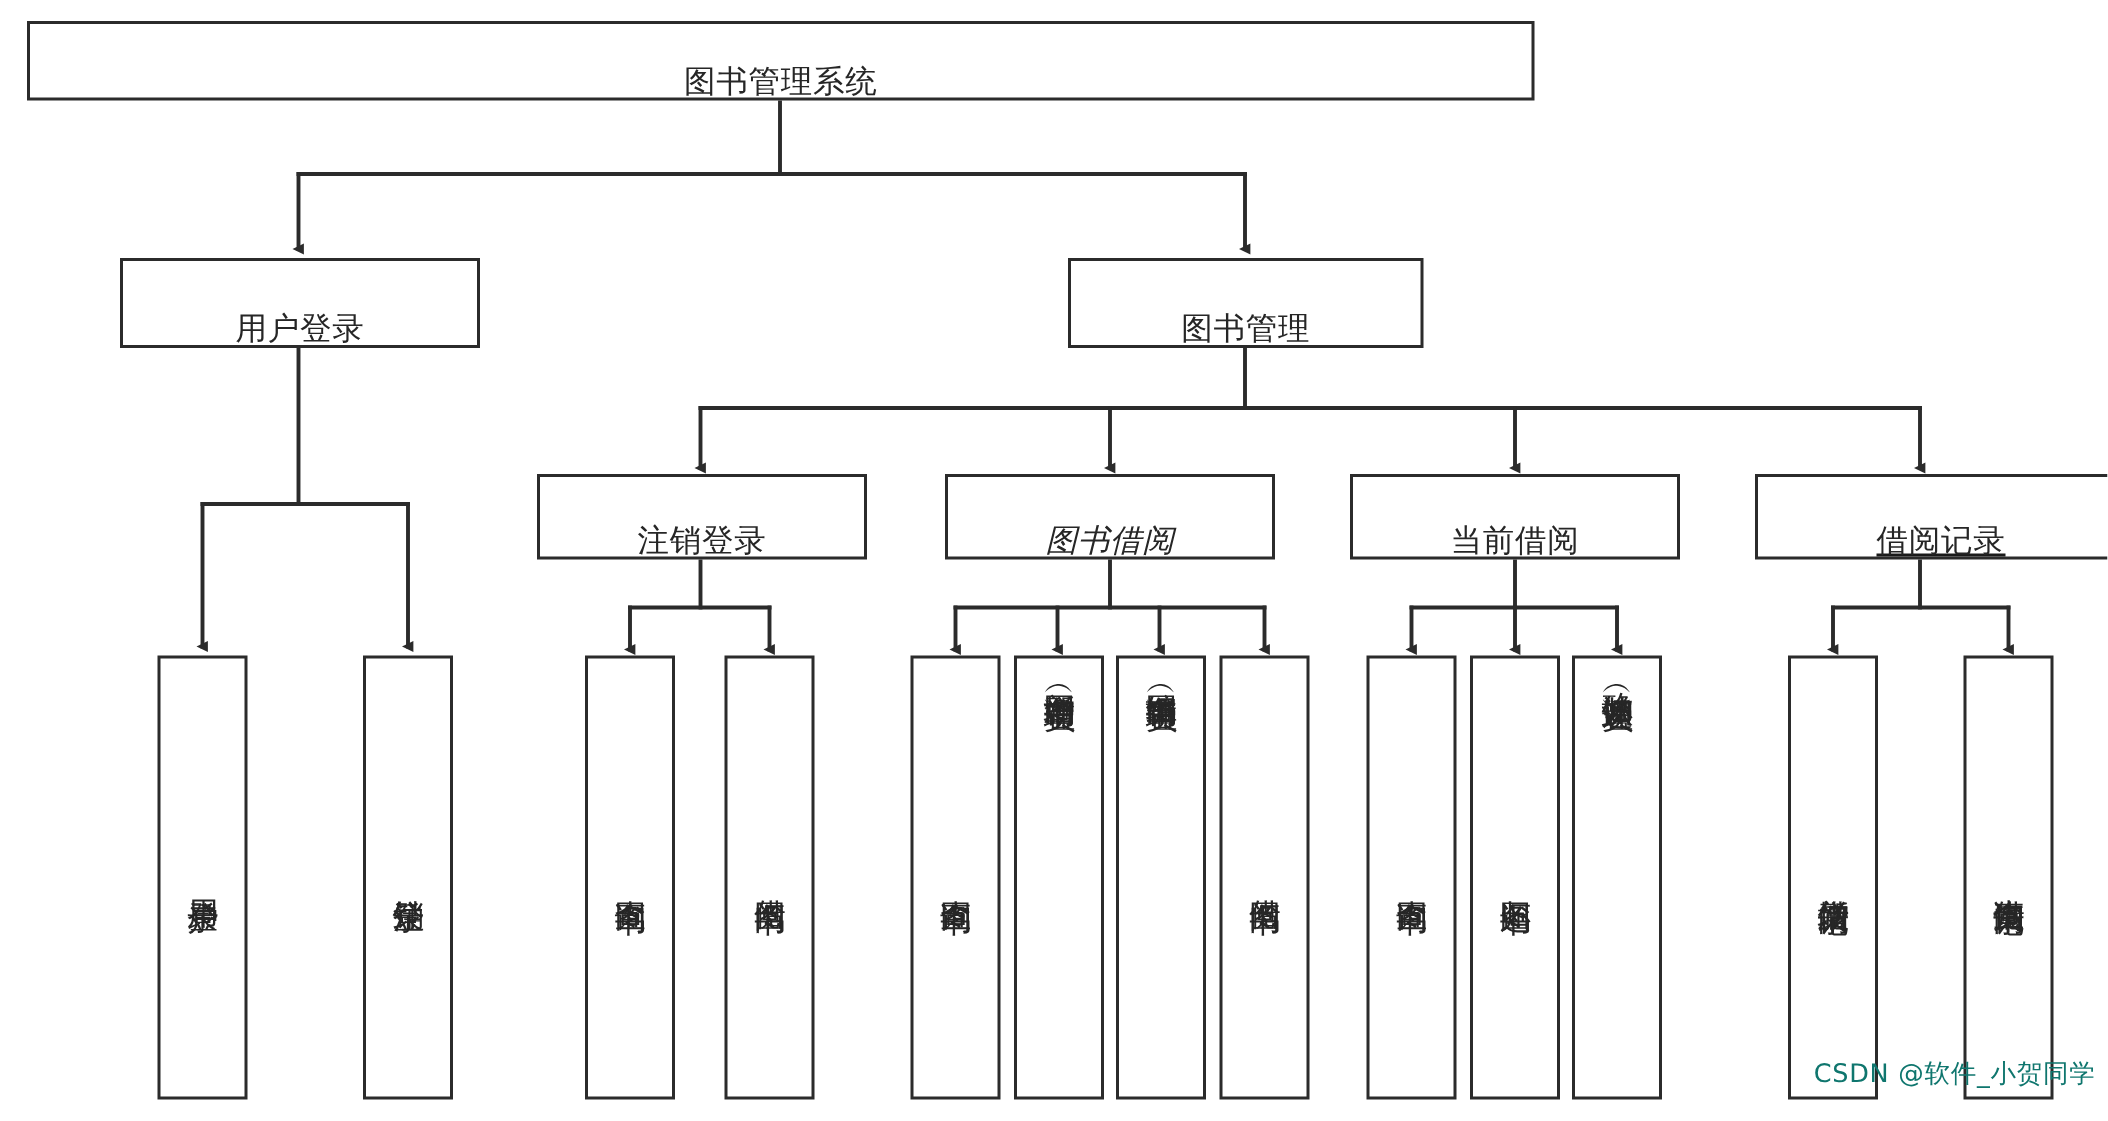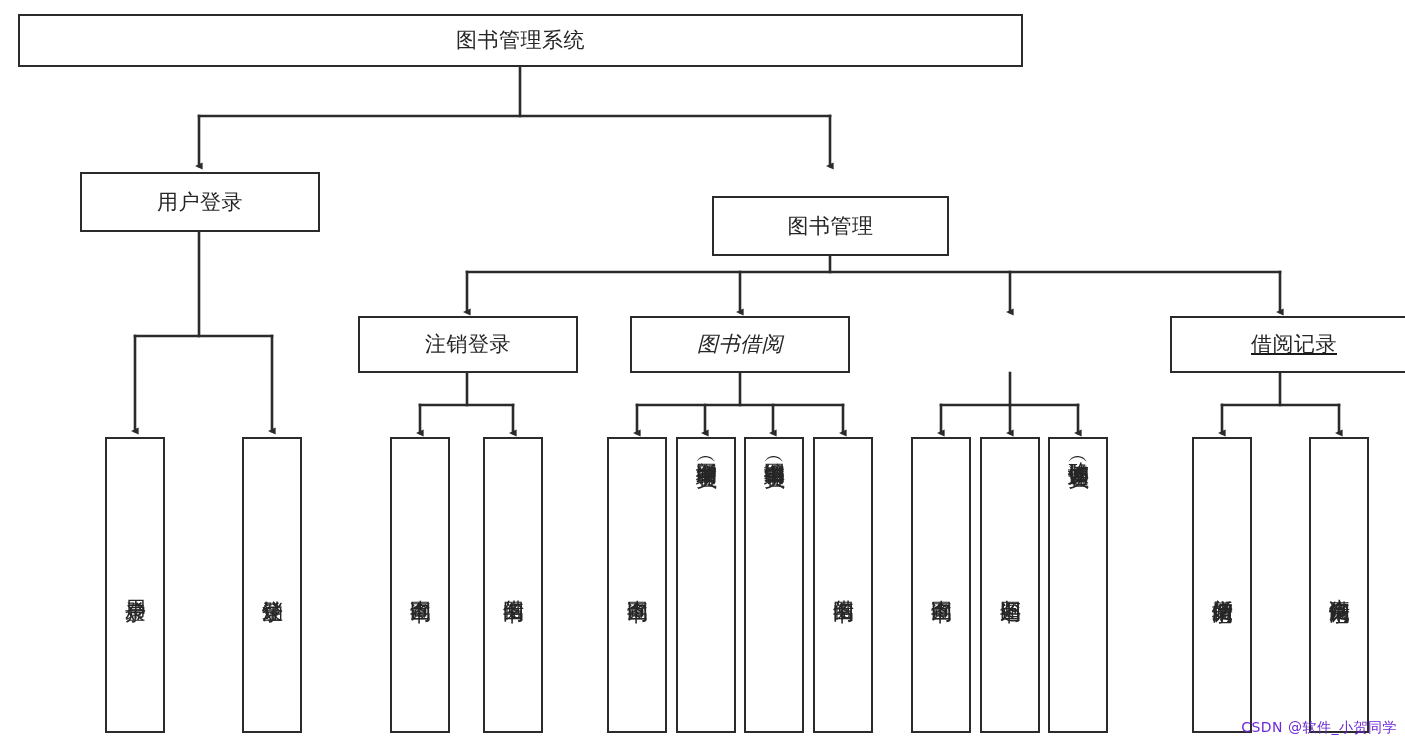--- a/index.html
+++ b/index.html
@@ -25,21 +25,21 @@
     width: 1405px;
     height: 747px;
   }
   .node {
     position: absolute;
     box-sizing: border-box;
     border: 2px solid #2b2b2b;
     background: #ffffff;
     color: #1a1a1a;
     display: flex;
-    align-items: center;
+    align-items: flex-end;
     justify-content: center;
     z-index: 2;
   }
   .node-label {
     font-size: 21px;
     line-height: 1.05;
     letter-spacing: 0.5px;
     white-space: nowrap;
     color: #262626;
   }
@@ -64,23 +64,23 @@
   }
   .node.leaf.top-v {
     align-items: flex-start;
   }
   .node.leaf.top-v .node-label {
     margin-top: 6px;
   }
   #watermark {
     position: absolute;
     right: 8px;
-    bottom: 10px;
-    font-size: 14px;
-    color: #6d28d9;
+    bottom: 20px;
+    font-size: 17px;
+    color: #0f766e;
     letter-spacing: 0.5px;
     z-index: 3;
     white-space: nowrap;
   }
 </style>
 </head>
 <body>
 
 <div id="diagram-root">
 
@@ -137,32 +137,35 @@
   </svg>
 
   <div class="node" style="left:18px; top:14px; width:1005px; height:53px;">
     <span class="node-label">图书管理系统</span>
   </div>
 
   <div class="node" style="left:80px; top:172px; width:240px; height:60px;">
     <span class="node-label">用户登录</span>
   </div>
 
-  <div class="node" style="left:712px; top:172px; width:237px; height:60px;margin-top:24px;">
+  <div class="node" style="left:712px; top:172px; width:237px; height:60px;">
     <span class="node-label">图书管理</span>
   </div>
 
   <div class="node" style="left:358px; top:316px; width:220px; height:57px;">
     <span class="node-label">注销登录</span>
   </div>
 
   <div class="node" style="left:630px; top:316px; width:220px; height:57px;font-style:italic;">
     <span class="node-label">图书借阅</span>
   </div>
 
+  <div class="node" style="left:900px; top:316px; width:220px; height:57px;">
+    <span class="node-label">当前借阅</span>
+  </div>
 
   <div class="node" style="left:1170px; top:316px; width:248px; height:57px;text-decoration:underline;">
     <span class="node-label">借阅记录</span>
   </div>
 
   <div class="node leaf center-v" style="left:105px; top:437px; width:60px; height:296px;">
     <span class="node-label">用户登录</span>
   </div>
 
   <div class="node leaf center-v" style="left:242px; top:437px; width:60px; height:296px;">

